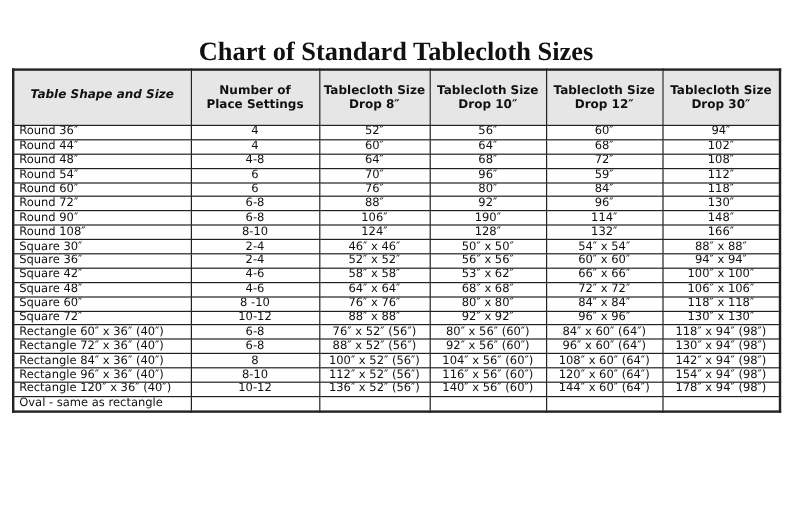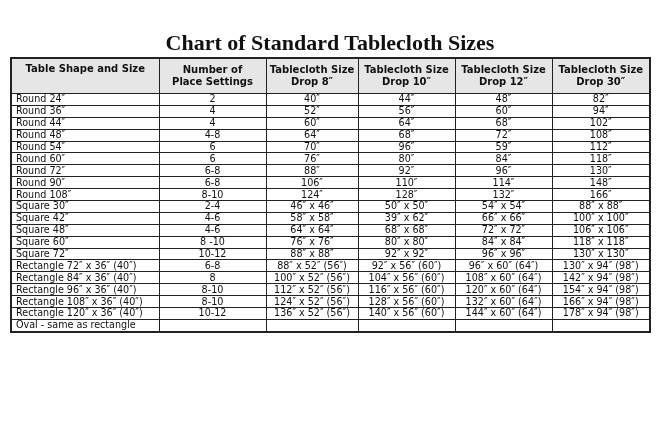--- a/index.html
+++ b/index.html
@@ -34,21 +34,21 @@
   <colgroup>
     <col class="c0">
       <col class="c1">
       <col class="c2">
       <col class="c3">
       <col class="c4">
       <col class="c5">
   </colgroup>
   <thead>
     <tr id="hdr">
-        <th style="vertical-align: top; padding-top: 4px;">
+        <th style="vertical-align: top; padding-top: 15px; font-style: italic;">
           <div>Table Shape and Size</div>
         </th>
         <th>
           <div>Number of</div>
           <div>Place Settings</div>
         </th>
         <th>
           <div>Tablecloth Size</div>
           <div>Drop 8″</div>
         </th>
@@ -60,28 +60,20 @@
           <div>Tablecloth Size</div>
           <div>Drop 12″</div>
         </th>
         <th>
           <div>Tablecloth Size</div>
           <div>Drop 30″</div>
         </th>
       </tr>
   </thead>
   <tbody id="tbody">
-      <tr>
-        <td class="shape">Round 24″</td>
-        <td>2</td>
-        <td>40″</td>
-        <td>44″</td>
-        <td>48″</td>
-        <td>82″</td>
-      </tr>
       <tr>
         <td class="shape">Round 36″</td>
         <td>4</td>
         <td>52″</td>
         <td>56″</td>
         <td>60″</td>
         <td>94″</td>
       </tr>
       <tr>
         <td class="shape">Round 44″</td>
@@ -120,45 +112,53 @@
         <td>6-8</td>
         <td>88″</td>
         <td>92″</td>
         <td>96″</td>
         <td>130″</td>
       </tr>
       <tr>
         <td class="shape">Round 90″</td>
         <td>6-8</td>
         <td>106″</td>
-        <td>110″</td>
+        <td>190″</td>
         <td>114″</td>
         <td>148″</td>
       </tr>
       <tr>
         <td class="shape">Round 108″</td>
         <td>8-10</td>
         <td>124″</td>
         <td>128″</td>
         <td>132″</td>
         <td>166″</td>
       </tr>
       <tr>
         <td class="shape">Square 30″</td>
         <td>2-4</td>
         <td>46″ x 46″</td>
         <td>50″ x 50″</td>
         <td>54″ x 54″</td>
         <td>88″ x 88″</td>
       </tr>
       <tr>
+        <td class="shape">Square 36″</td>
+        <td>2-4</td>
+        <td>52″ x 52″</td>
+        <td>56″ x 56″</td>
+        <td>60″ x 60″</td>
+        <td>94″ x 94″</td>
+      </tr>
+      <tr>
         <td class="shape">Square 42″</td>
         <td>4-6</td>
         <td>58″ x 58″</td>
-        <td>39″ x 62″</td>
+        <td>53″ x 62″</td>
         <td>66″ x 66″</td>
         <td>100″ x 100″</td>
       </tr>
       <tr>
         <td class="shape">Square 48″</td>
         <td>4-6</td>
         <td>64″ x 64″</td>
         <td>68″ x 68″</td>
         <td>72″ x 72″</td>
         <td>106″ x 106″</td>
@@ -173,20 +173,28 @@
       </tr>
       <tr>
         <td class="shape">Square 72″</td>
         <td>10-12</td>
         <td>88″ x 88″</td>
         <td>92″ x 92″</td>
         <td>96″ x 96″</td>
         <td>130″ x 130″</td>
       </tr>
       <tr>
+        <td class="shape">Rectangle 60″ x 36″ (40″)</td>
+        <td>6-8</td>
+        <td>76″ x 52″ (56″)</td>
+        <td>80″ x 56″ (60″)</td>
+        <td>84″ x 60″ (64″)</td>
+        <td>118″ x 94″ (98″)</td>
+      </tr>
+      <tr>
         <td class="shape">Rectangle 72″ x 36″ (40″)</td>
         <td>6-8</td>
         <td>88″ x 52″ (56″)</td>
         <td>92″ x 56″ (60″)</td>
         <td>96″ x 60″ (64″)</td>
         <td>130″ x 94″ (98″)</td>
       </tr>
       <tr>
         <td class="shape">Rectangle 84″ x 36″ (40″)</td>
         <td>8</td>
@@ -197,28 +205,20 @@
       </tr>
       <tr>
         <td class="shape">Rectangle 96″ x 36″ (40″)</td>
         <td>8-10</td>
         <td>112″ x 52″ (56″)</td>
         <td>116″ x 56″ (60″)</td>
         <td>120″ x 60″ (64″)</td>
         <td>154″ x 94″ (98″)</td>
       </tr>
       <tr>
-        <td class="shape">Rectangle 108″ x 36″ (40″)</td>
-        <td>8-10</td>
-        <td>124″ x 52″ (56″)</td>
-        <td>128″ x 56″ (60″)</td>
-        <td>132″ x 60″ (64″)</td>
-        <td>166″ x 94″ (98″)</td>
-      </tr>
-      <tr>
         <td class="shape">Rectangle 120″ x 36″ (40″)</td>
         <td>10-12</td>
         <td>136″ x 52″ (56″)</td>
         <td>140″ x 56″ (60″)</td>
         <td>144″ x 60″ (64″)</td>
         <td>178″ x 94″ (98″)</td>
       </tr>
       <tr>
         <td class="shape">Oval - same as rectangle</td>
         <td></td>

